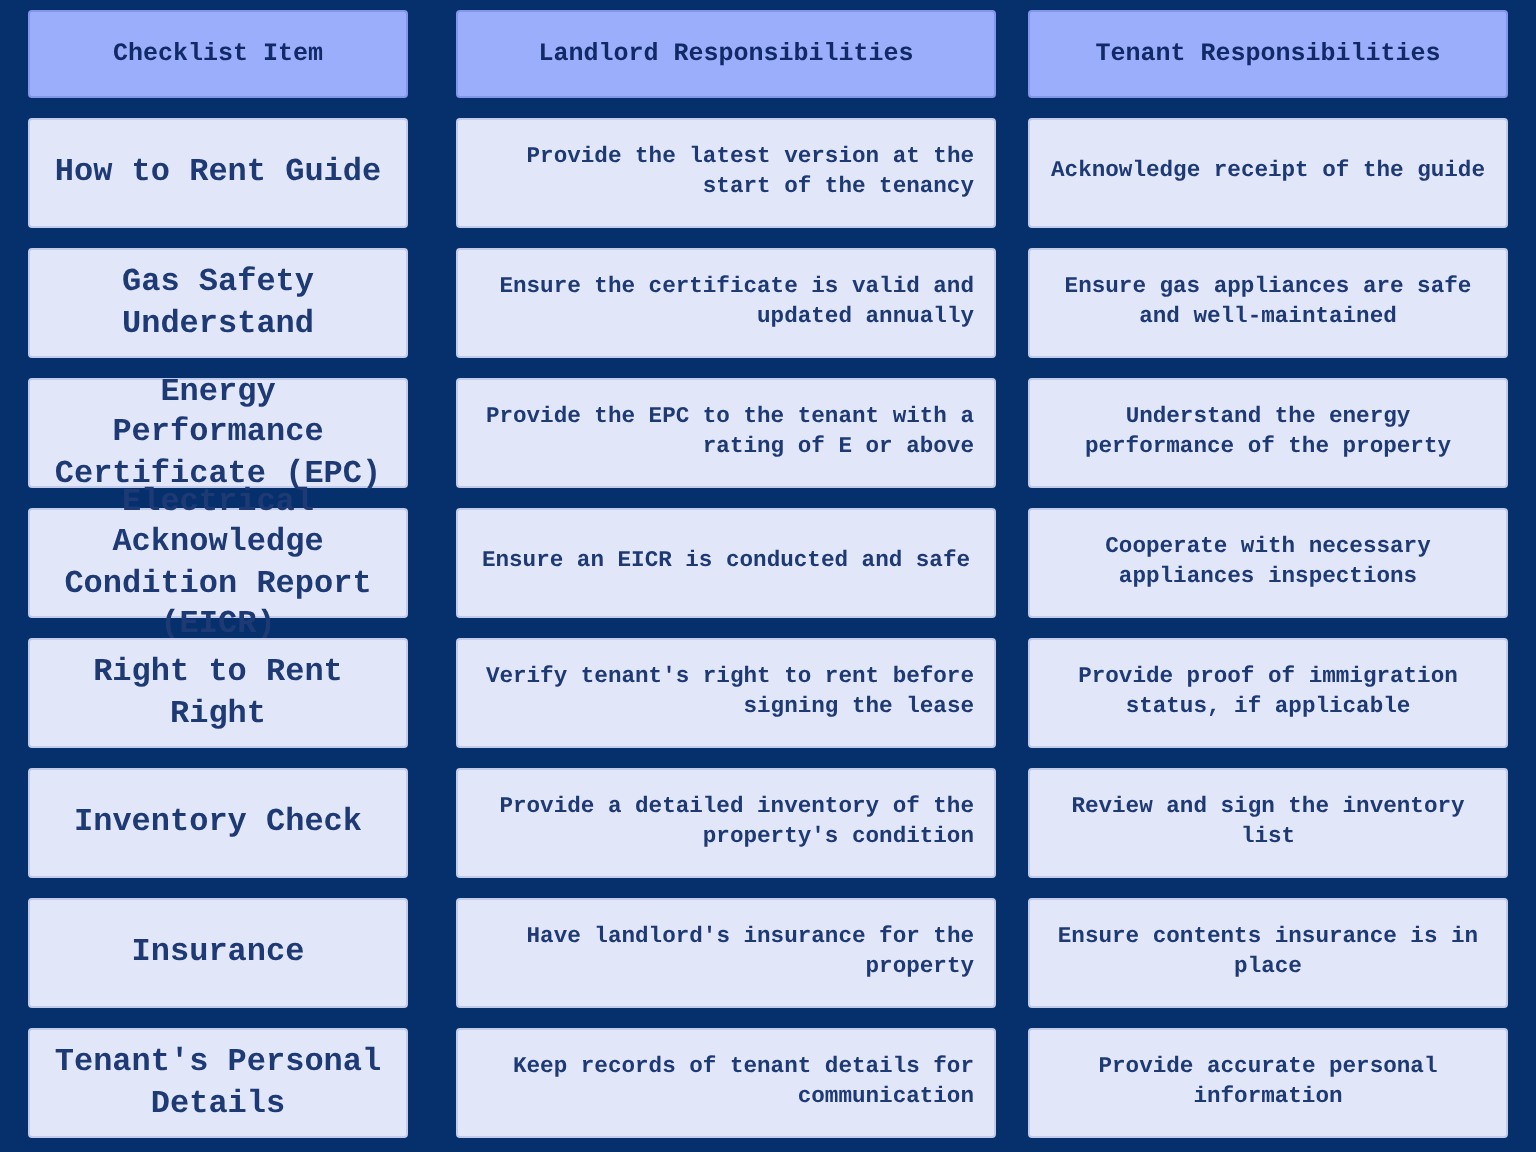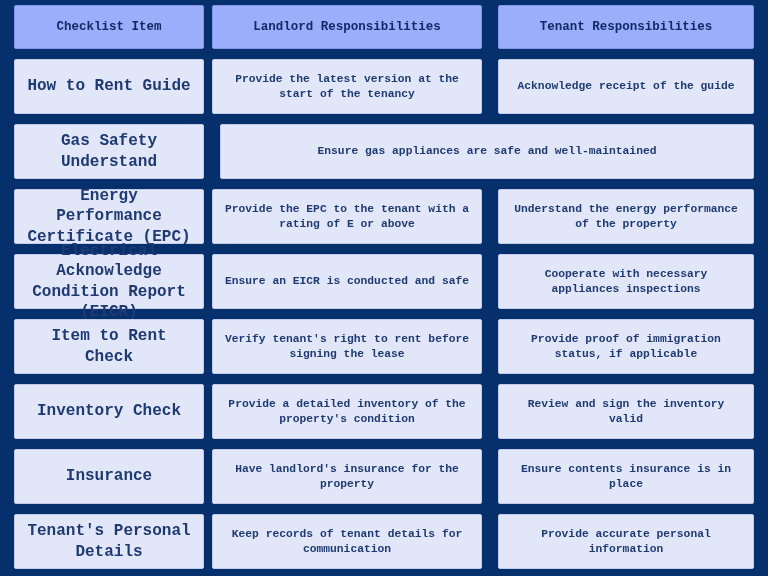--- a/index.html
+++ b/index.html
@@ -40,21 +40,21 @@
     justify-content: center;
     text-align: center;
     padding: 4px 10px;
     border: 1px solid #b9c2e8;
     border-radius: 2px;
     line-height: 1.28;
   }
 
   
   .col-1 { flex: 0 0 190px; }
-  .col-2 { flex: 0 0 270px; margin-left: 8px; }
+  .col-2 { flex: 0 0 270px; margin-left: 24px; text-align: right; }
   .col-3 { flex: 1 1 auto;  margin-left: 16px; }
 
   .header-row .cell {
     background: #9aaefb;
     border-color: #8496ea;
     color: #112a66;
     font-weight: bold;
     font-size: 12.5px;
     height: 44px;
   }
@@ -101,20 +101,23 @@
     </div>
     <div class="cell col-3">
       <span class="cell-text">Acknowledge receipt of the guide</span>
     </div>
   </div>
 
   <div class="table-row body-row">
     <div class="cell col-1">
       <span class="cell-text">Gas Safety Understand</span>
     </div>
+    <div class="cell col-2">
+      <span class="cell-text">Ensure the certificate is valid and updated annually</span>
+    </div>
     <div class="cell col-3">
       <span class="cell-text">Ensure gas appliances are safe and well-maintained</span>
     </div>
   </div>
 
   <div class="table-row body-row">
     <div class="cell col-1">
       <span class="cell-text">Energy Performance Certificate (EPC)</span>
     </div>
     <div class="cell col-2">
@@ -132,39 +135,39 @@
     <div class="cell col-2">
       <span class="cell-text">Ensure an EICR is conducted and safe</span>
     </div>
     <div class="cell col-3">
       <span class="cell-text">Cooperate with necessary appliances inspections</span>
     </div>
   </div>
 
   <div class="table-row body-row">
     <div class="cell col-1">
-      <span class="cell-text">Item to Rent Check</span>
+      <span class="cell-text">Right to Rent Right</span>
     </div>
     <div class="cell col-2">
       <span class="cell-text">Verify tenant's right to rent before signing the lease</span>
     </div>
     <div class="cell col-3">
       <span class="cell-text">Provide proof of immigration status, if applicable</span>
     </div>
   </div>
 
   <div class="table-row body-row">
     <div class="cell col-1">
       <span class="cell-text">Inventory Check</span>
     </div>
     <div class="cell col-2">
       <span class="cell-text">Provide a detailed inventory of the property's condition</span>
     </div>
     <div class="cell col-3">
-      <span class="cell-text">Review and sign the inventory valid</span>
+      <span class="cell-text">Review and sign the inventory list</span>
     </div>
   </div>
 
   <div class="table-row body-row">
     <div class="cell col-1">
       <span class="cell-text">Insurance</span>
     </div>
     <div class="cell col-2">
       <span class="cell-text">Have landlord's insurance for the property</span>
     </div>

